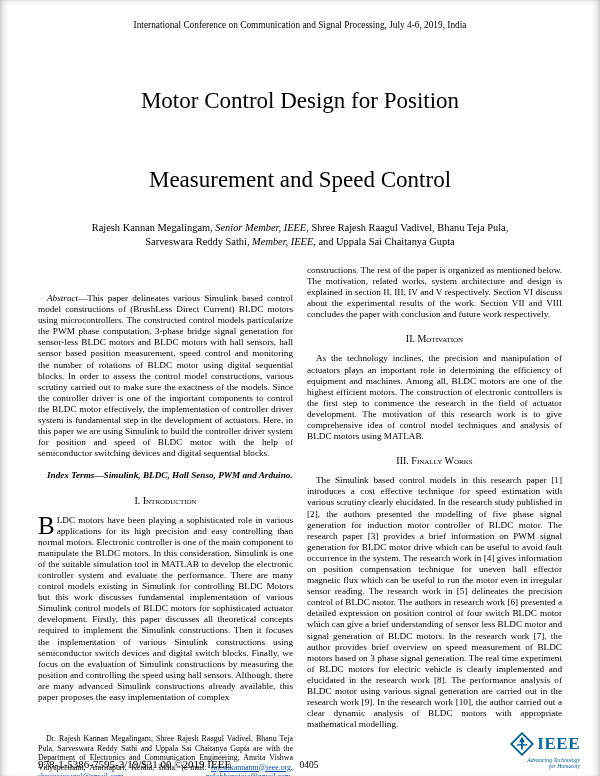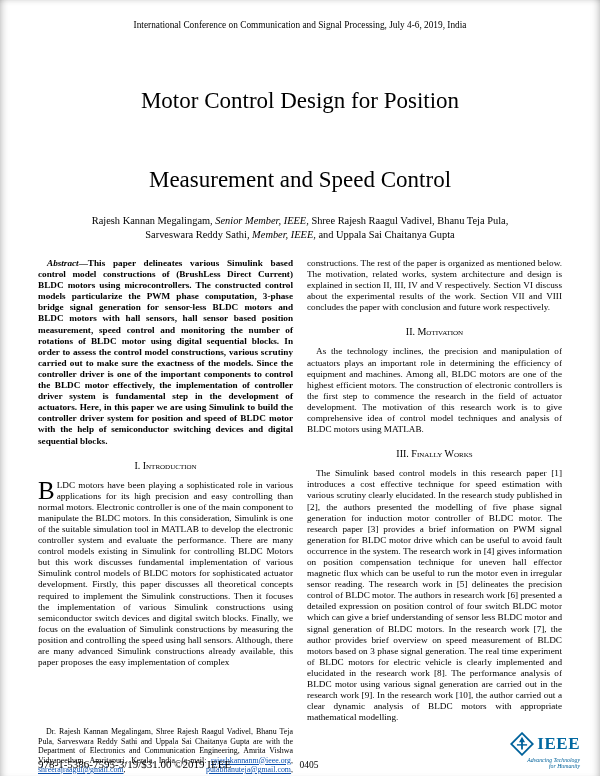--- a/index.html
+++ b/index.html
@@ -10,27 +10,27 @@
   }
   .page {
     position:absolute; inset:0; background:#fff; padding:20px 38px 0;
     box-shadow: inset 7px 0 9px -7px rgba(0,0,0,.35),
                 inset -7px 0 9px -7px rgba(0,0,0,.35),
                 inset 0 5px 6px -5px rgba(0,0,0,.15);
   }
   .conf-header { text-align:center; font-size:9.3px; line-height:11px; }
   .title { margin-top:54px; text-align:center; font-size:23px; font-weight:400; line-height:31px; }
   .title-line { display:block;margin-top:48px; }
-  .authors { margin-top:19px; text-align:center; font-size:10.4px; line-height:13.5px; }
+  .authors { margin-top:26px; text-align:center; font-size:10.4px; line-height:13.5px; }
   .mem { font-style:italic; }
   .columns { display:flex; gap:14px; margin-top:17px; height:528px; overflow:hidden; }
   .col { width:255px; flex:0 0 255px; }
   .col-left { display:flex; flex-direction:column; }
   .body { font-size:9.2px; line-height:11.1px; text-align:justify; }
-  .abstract { font-weight:700; text-indent:9px; }
+  .abstract { font-weight:400; text-indent:9px;margin-top:28px; }
   .ab-label { font-style:italic; }
   .index-terms { font-weight:700; font-style:italic; text-indent:9px; margin-top:11px; }
   .sec-heading { font-size:10px; font-weight:400; text-align:center; font-variant:small-caps; margin:13px 0 9px; }
   .dropcap { float:left; font-size:25px; line-height:20px; padding:1px 2px 0 0; }
   .indent { text-indent:9px; }
   .footnote { margin-top:auto; font-size:7.9px; line-height:9.5px; text-align:justify; text-indent:8px; padding-bottom:2px; }
   .footnote a { color:#0a4faf; text-decoration:underline; cursor:pointer; }
   .footer { position:absolute; left:38px; right:20px; bottom:6px; display:flex; align-items:flex-end; }
   .copyright { flex:1; font-size:11px;font-family:Liberation Serif, serif; }
   .page-number { font-size:9.5px; }
@@ -55,20 +55,21 @@
   <div class="authors">
     <div><span>Rajesh Kannan Megalingam, </span><span class="mem">Senior Member, IEEE</span><span>, Shree Rajesh Raagul Vadivel, Bhanu Teja Pula,</span></div>
     <div><span>Sarveswara Reddy Sathi, </span><span class="mem">Member, IEEE</span><span>, and Uppala Sai Chaitanya Gupta</span></div>
   </div>
 
   <div class="columns">
 
     <div class="col col-left">
       <p class="body abstract"><span class="ab-label">Abstract</span><span>—This paper delineates various Simulink based control model constructions of (BrushLess Direct Current) BLDC motors using microcontrollers. The constructed control models particularize the PWM phase computation, 3-phase bridge signal generation for sensor-less BLDC motors and BLDC motors with hall sensors, hall sensor based position measurement, speed control and monitoring the number of rotations of BLDC motor using digital sequential blocks. In order to assess the control model constructions, various scrutiny carried out to make sure the exactness of the models. Since the controller driver is one of the important components to control the BLDC motor effectively, the implementation of controller driver system is fundamental step in the development of actuators. Here, in this paper we are using Simulink to build the controller driver system for position and speed of BLDC motor with the help of semiconductor switching devices and digital sequential blocks.</span></p>
 
+      <p class="body index-terms"><span>Index Terms</span><span>—Simulink, BLDC, Hall Senso, PWM and Arduino.</span></p>
 
       <h3 class="sec-heading">I. Introduction</h3>
 
       <p class="body"><span class="dropcap">B</span><span>LDC motors have been playing a sophisticated role in various applications for its high precision and easy controlling than normal motors. Electronic controller is one of the main component to manipulate the BLDC motors. In this consideration, Simulink is one of the suitable simulation tool in MATLAB to develop the electronic controller system and evaluate the performance. There are many control models existing in Simulink for controlling BLDC Motors but this work discusses fundamental implementation of various Simulink control models of BLDC motors for sophisticated actuator development. Firstly, this paper discusses all theoretical concepts required to implement the Simulink constructions. Then it focuses the implementation of various Simulink constructions using semiconductor switch devices and digital switch blocks. Finally, we focus on the evaluation of Simulink constructions by measuring the position and controlling the speed using hall sensors. Although, there are many advanced Simulink constructions already available, this paper proposes the easy implementation of complex</span></p>
 
       <p class="footnote"><span>Dr. Rajesh Kannan Megalingam, Shree Rajesh Raagul Vadivel, Bhanu Teja Pula, Sarveswara Reddy Sathi and Uppala Sai Chaitanya Gupta are with the Department of Electronics and Communication Engineering, Amrita Vishwa Vidyapeetham, Amritapuri, Kerala, India. (e-mail: </span><a class="email">rajeshkannanm@ieee.org</a><span>, </span><a class="email">shreerajraagul@gmail.com</a><span>, </span><a class="email">pulabhanuteja@gmail.com</a><span>, </span><a class="email">sarveswarareddysathi@gmail.com</a><span>, </span><a class="email">saichaitanyagupta776@gmail.com</a><span>).</span></p>
     </div>
 
     <div class="col col-right">
       <p class="body">constructions. The rest of the paper is organized as mentioned below. The motivation, related works, system architecture and design is explained in section II, III, IV and V respectively. Section VI discuss about the experimental results of the work. Section VII and VIII concludes the paper with conclusion and future work respectively.</p>

